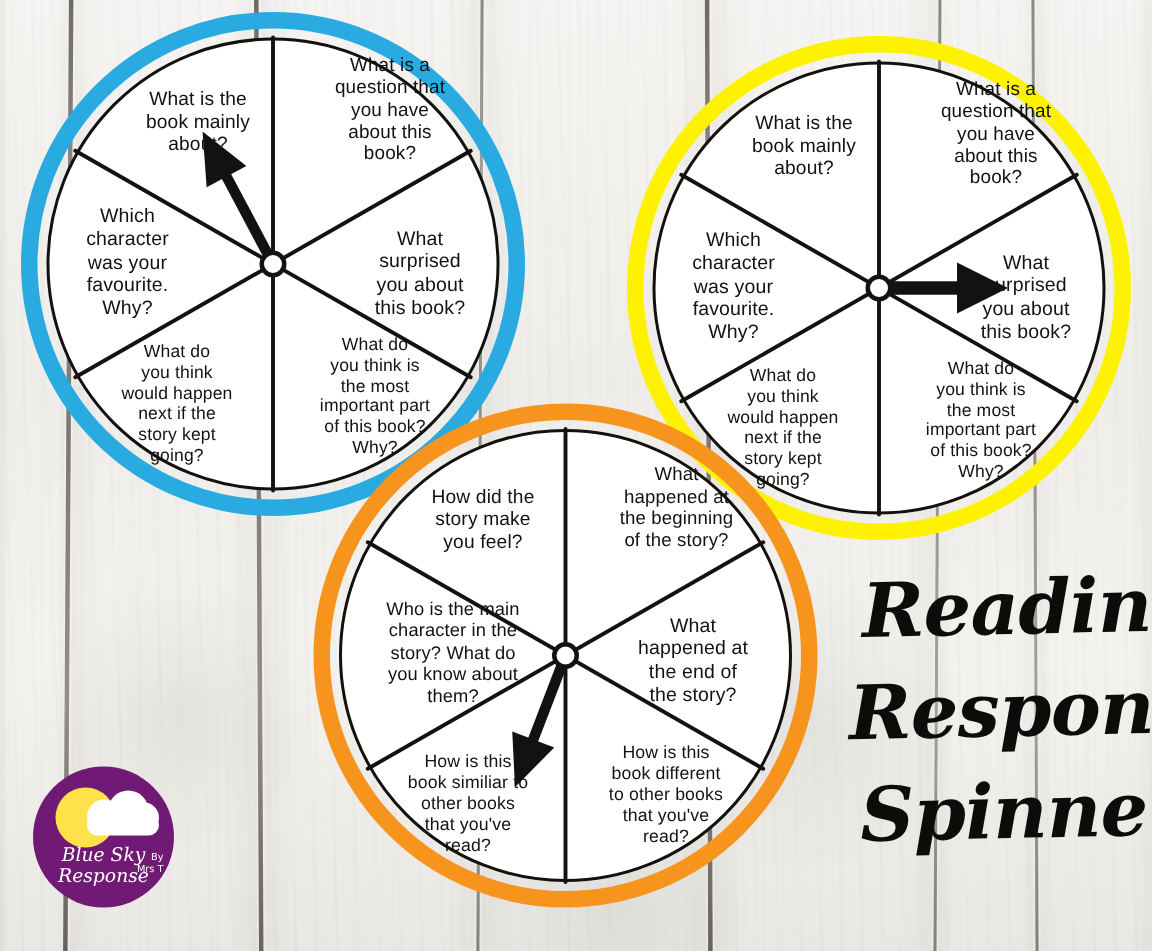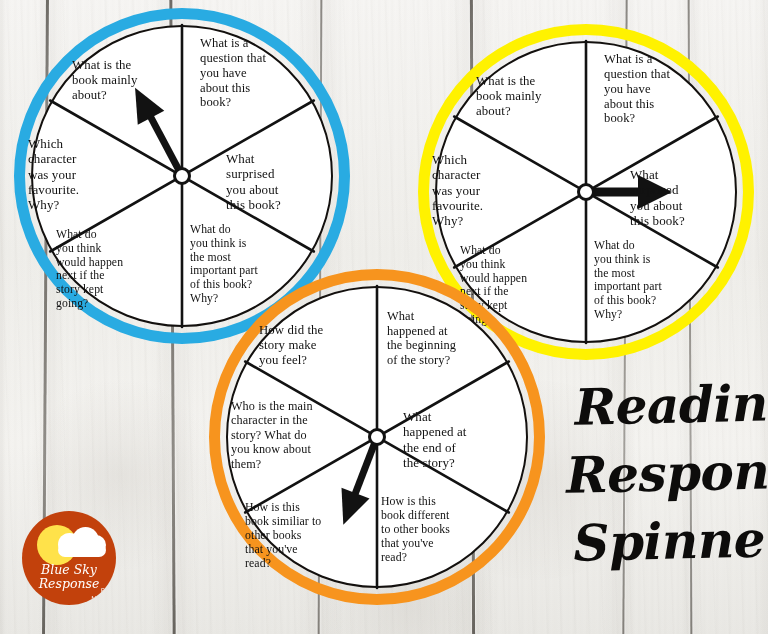--- a/index.html
+++ b/index.html
@@ -86,24 +86,24 @@
     box-sizing: border-box;
   }
   .spinner svg {
     position: absolute;
     left: 0; top: 0;
     overflow: visible;
   }
   .seg-label {
     position: absolute;
     color: #121212;
-    text-align: left;
+    text-align: center;
     line-height: 1.18;
     letter-spacing: .1px;
-    font-family: Liberation Serif, serif;
+    font-family: Liberation Sans, sans-serif;
     pointer-events: none;
     white-space: pre-line;
   }
 
   
   .title {
     position: absolute;
     color: #0d0c0b;
     font-family: "DejaVu Serif", serif;
     font-style: italic;
@@ -116,21 +116,21 @@
   .t1 { font-size: 50px; }
   .t2 { font-size: 50px; margin-top: 22px; margin-left: -10px; }
   .t3 { font-size: 50px; margin-top: 22px; margin-left: -4px; }
 
   
   .logo {
     position: absolute;
     width: 94px;
     height: 94px;
     border-radius: 50%;
-    background: #c2410c;
+    background: #701a75;
     overflow: hidden;
   }
   .logo .sun {
     position: absolute;
     left: 15px; top: 14px;
     width: 40px; height: 40px;
     border-radius: 50%;
     background: #ffe24a;
   }
   .logo .cloud {
@@ -154,21 +154,20 @@
     text-align: center;
   }
   .logo .lby {
     position: absolute;
     right: 7px; top: 56px;
     color: #ffffff;
     font-family: "DejaVu Sans", sans-serif;
     font-size: 6.5px;
     line-height: 1.25;
     text-align: right;
-    margin-top: 20px;
   }
 </style>
 </head>
 <body>
 
 <div id="stage">
 
   <div class="wood"></div>
   <div class="grain"></div>
 

